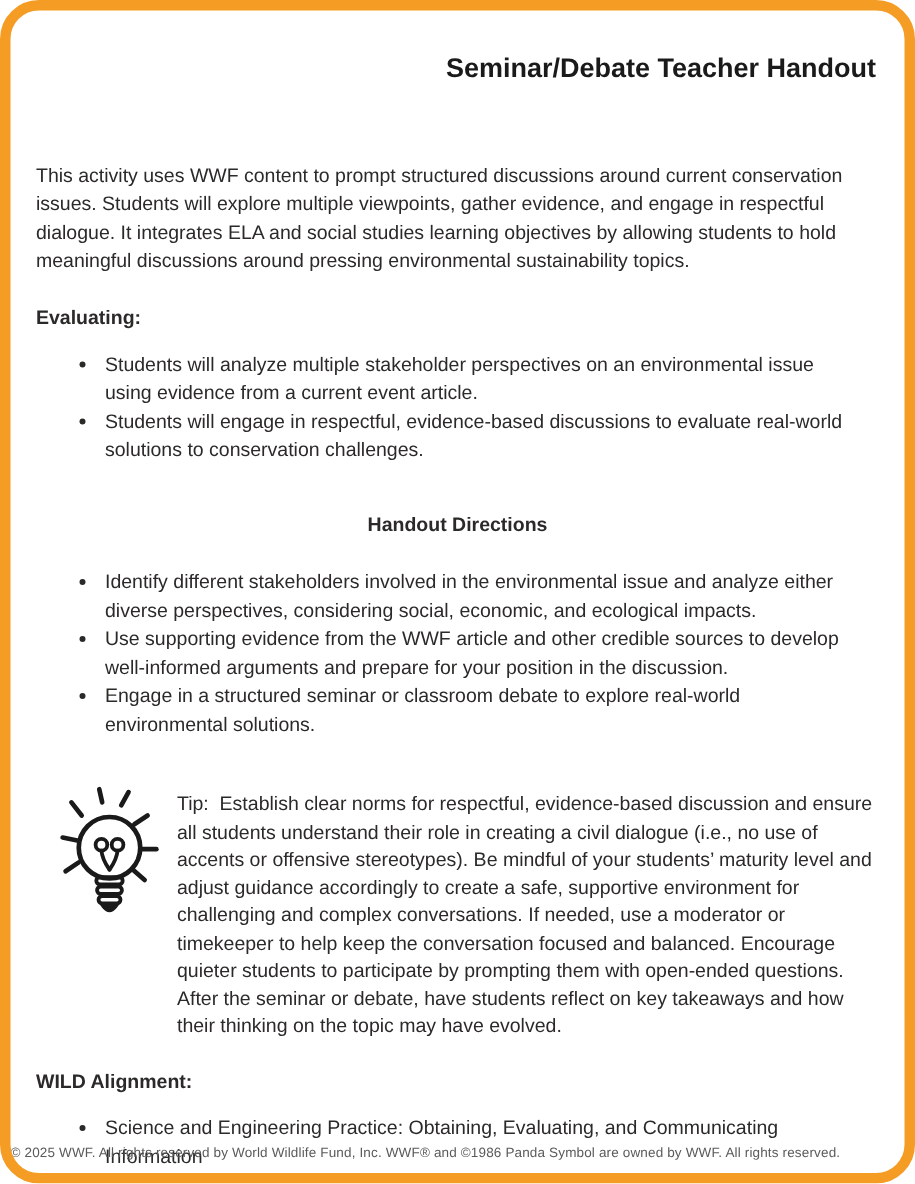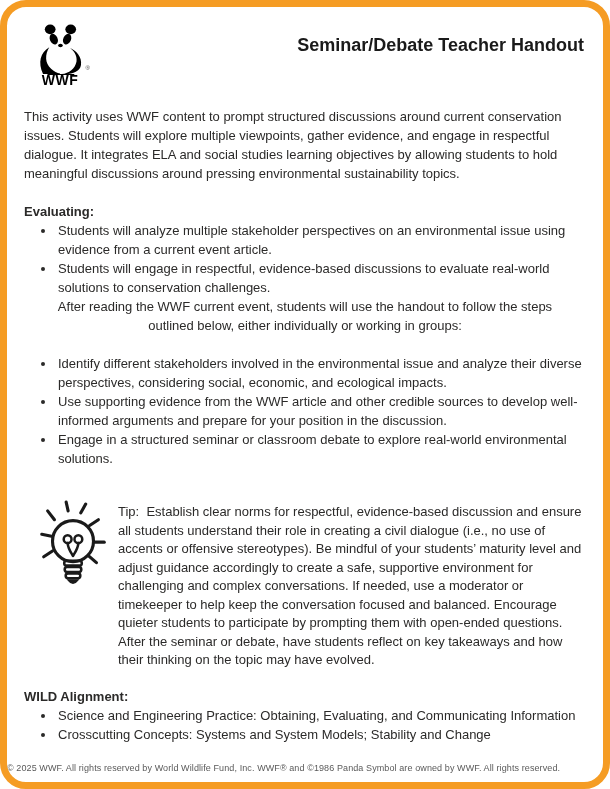--- a/index.html
+++ b/index.html
@@ -81,21 +81,21 @@
   }
   
   .body-text{font-size:13px;line-height:19px;}
   .intro{margin:8px 0 0 0;}
   .section-heading{
     font-weight:bold;
     margin:19px 0 0 0;
     font-size:13px;line-height:19px;
   }
   ul.doc-list{
-    margin:0;
+    margin:12px;
     padding-left:32px;
   }
   ul.doc-list li{
     font-size:13px;line-height:19px;
     padding-left:2px;
   }
   .directions-heading{
     margin-top:31px;
     text-align:center;
     font-weight:bold;
@@ -133,52 +133,36 @@
     letter-spacing:.1px;
   }
 </style>
 </head>
 <body>
 
 <div class="page">
 
   <div class="header">
 
-    <div class="wwf-logo">
-      <span>
-        <svg width="50" height="52" viewBox="0 0 56 58" aria-hidden="true">
-          <ellipse cx="17" cy="7" rx="6" ry="5.5" fill="#000"></ellipse>
-          <ellipse cx="40" cy="7" rx="6" ry="5.5" fill="#000"></ellipse>
-          <ellipse cx="21" cy="18" rx="4.3" ry="6.2" transform="rotate(-24 21 18)" fill="#000"></ellipse>
-          <ellipse cx="36" cy="18" rx="4.3" ry="6.2" transform="rotate(24 36 18)" fill="#000"></ellipse>
-          <ellipse cx="28.5" cy="25" rx="2.6" ry="1.9" fill="#000"></ellipse>
-          <path d="M9 57 C 3 44 6 33 16 27 C 11 35 11 45 18 51 C 21 54 25 56 28 56.5 L28 57 Z" fill="#000"></path>
-          <path d="M30 57 C 38 56.5 45 51 46.5 43 C 47.5 36 43 29.5 38 27.5 C 46 30 53 38 51.5 47 C 50.5 54 43 57 34 57.5 Z" fill="#000"></path>
-          <path d="M14 57 L44 57 L44 58 L14 58 Z" fill="#000"></path>
-        </svg>
-      </span>
-      <div class="wwf-wordmark">WWF</div>
-      <span class="reg-mark">®</span>
-    </div>
 
 
     <div class="page-title">Seminar/Debate Teacher Handout</div>
   </div>
 
   <p class="body-text intro">This activity uses WWF content to prompt structured discussions around current conservation issues. Students will explore multiple viewpoints, gather evidence, and engage in respectful dialogue. It integrates ELA and social studies learning objectives by allowing students to hold meaningful discussions around pressing environmental sustainability topics.</p>
 
   <div class="section-heading">Evaluating:</div>
   <ul class="doc-list">
     <li>Students will analyze multiple stakeholder perspectives on an environmental issue using evidence from a current event article.</li>
     <li>Students will engage in respectful, evidence-based discussions to evaluate real-world solutions to conservation challenges.</li>
   </ul>
 
-  <p class="directions-intro">After reading the WWF current event, students will use the handout to follow the steps outlined below, either individually or working in groups:</p>
+  <div class="directions-heading">Handout Directions</div>
   <ul class="doc-list steps-list">
-    <li>Identify different stakeholders involved in the environmental issue and analyze their diverse perspectives, considering social, economic, and ecological impacts.</li>
+    <li>Identify different stakeholders involved in the environmental issue and analyze either diverse perspectives, considering social, economic, and ecological impacts.</li>
     <li>Use supporting evidence from the WWF article and other credible sources to develop well-informed arguments and prepare for your position in the discussion.</li>
     <li>Engage in a structured seminar or classroom debate to explore real-world environmental solutions.</li>
   </ul>
 
   <div class="tip">
     <span class="bulb">
       <svg width="82" height="100" viewBox="0 0 84 102" aria-hidden="true" fill="none" stroke="#1a1a1a" stroke-width="3.2" stroke-linecap="round">
         <circle cx="42" cy="44" r="21"></circle>
         <circle cx="36.5" cy="42" r="4" stroke-width="2.6"></circle>
         <circle cx="47.5" cy="42" r="4" stroke-width="2.6"></circle>

